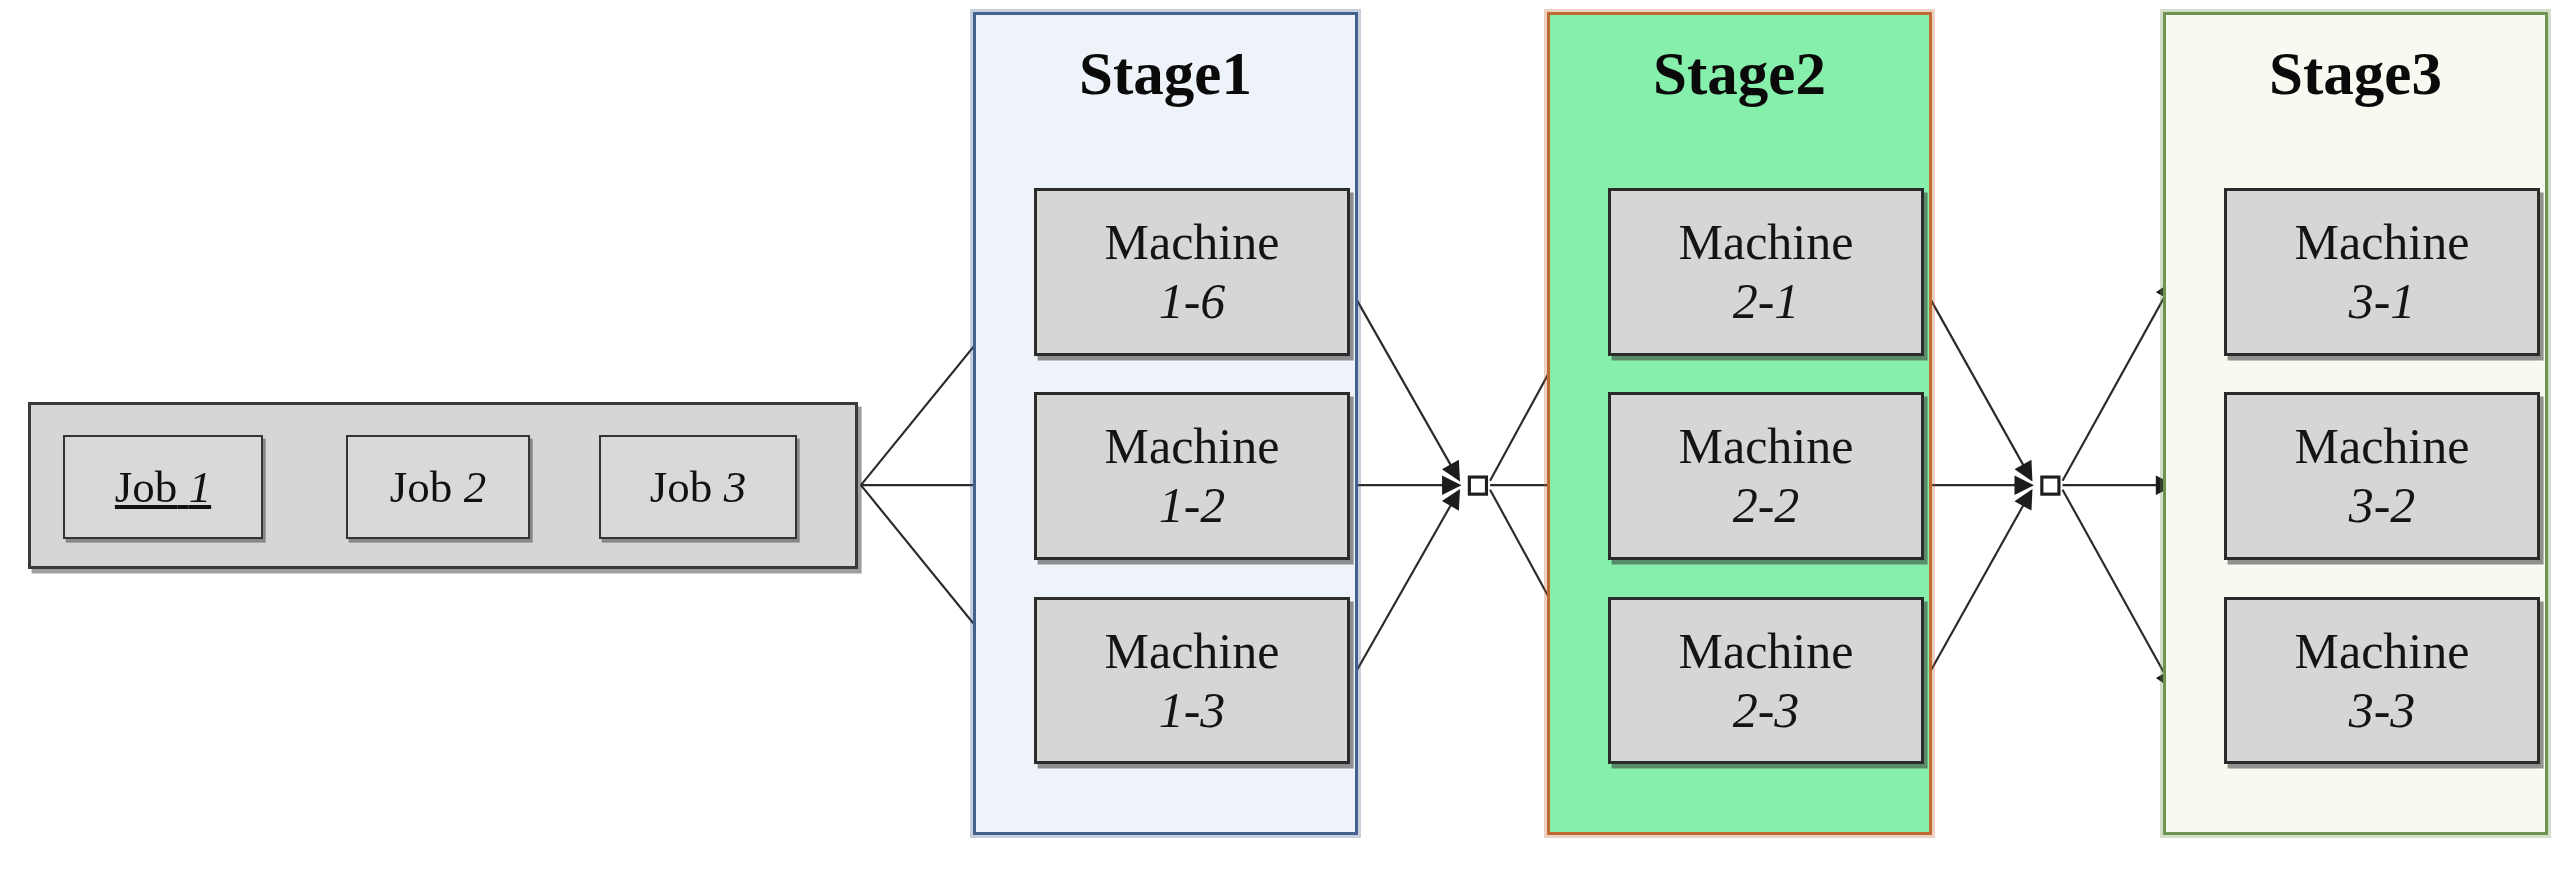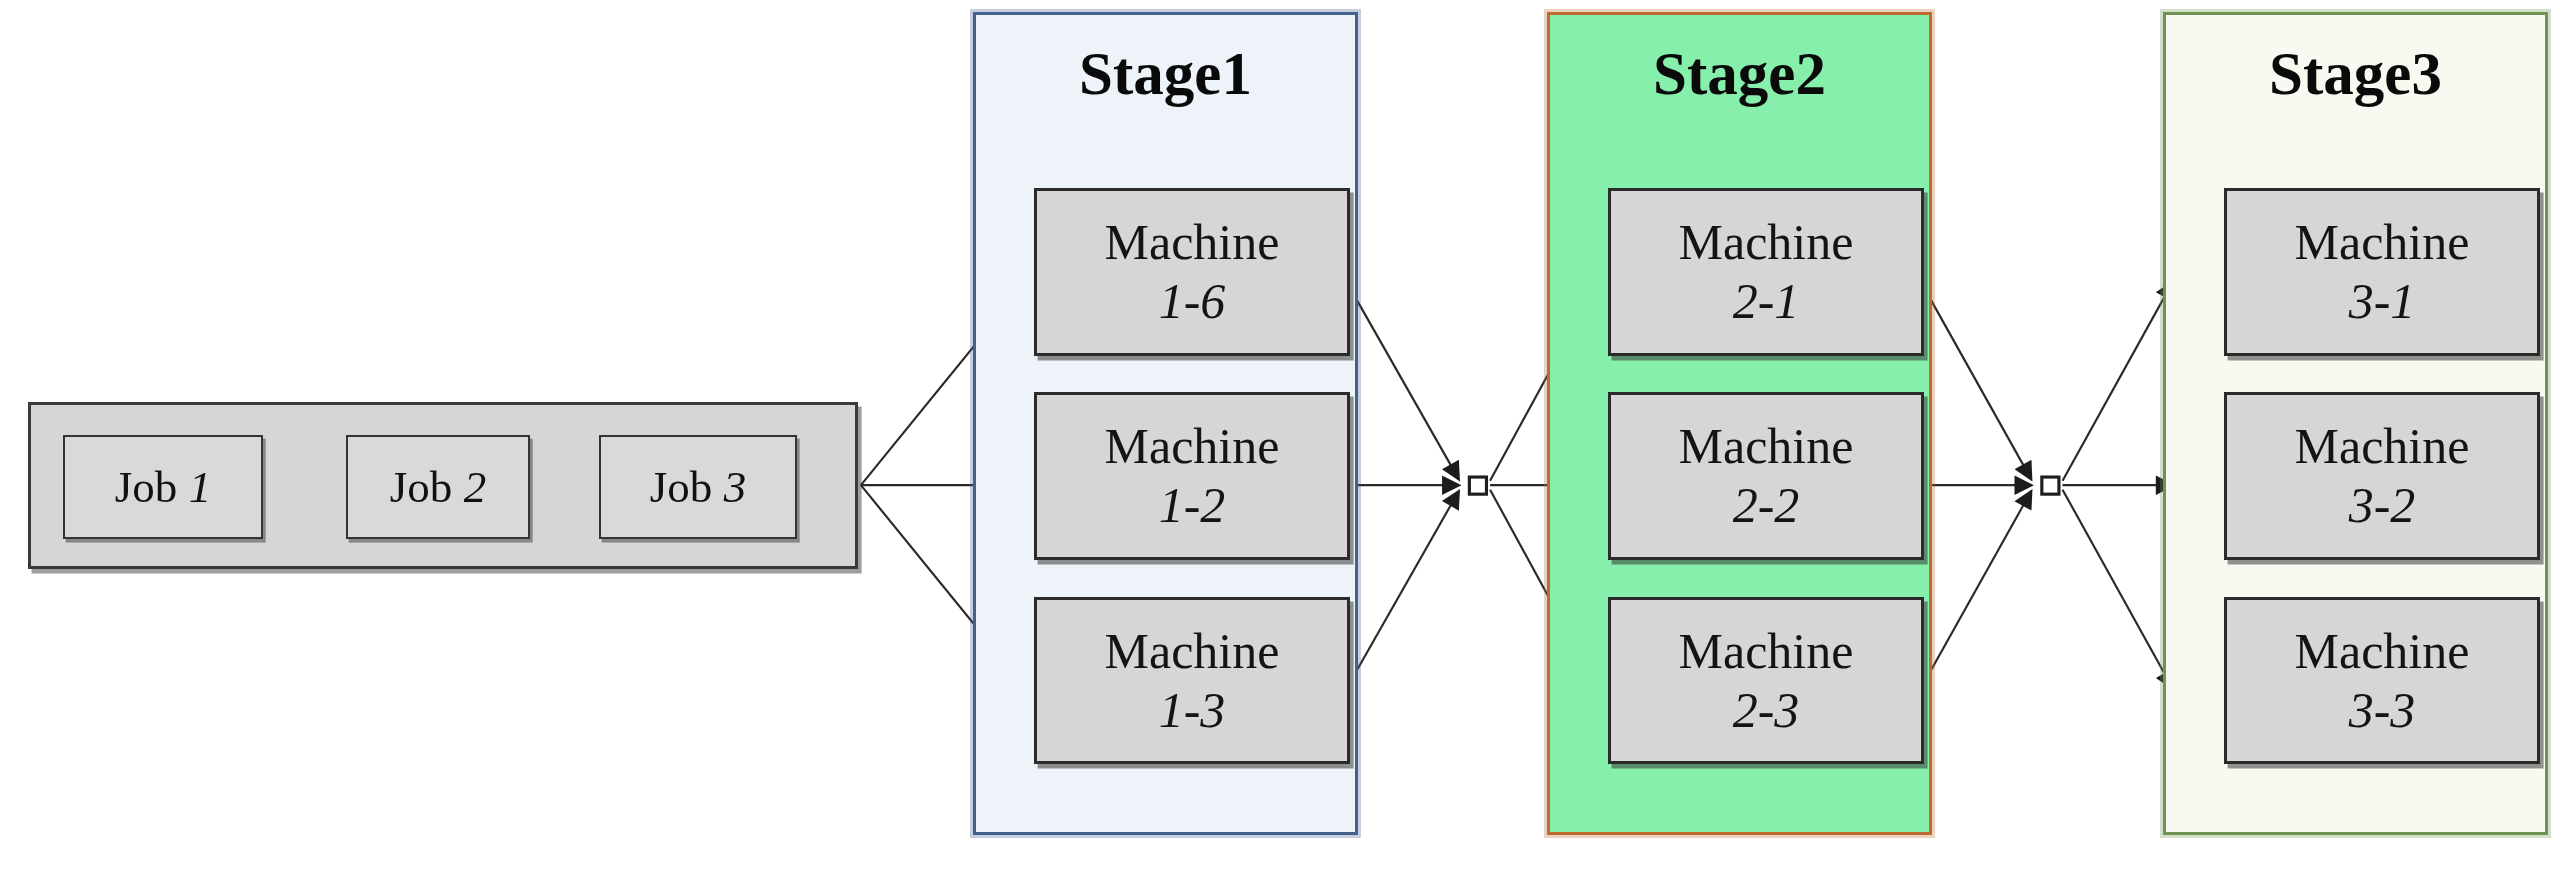--- a/index.html
+++ b/index.html
@@ -18,21 +18,21 @@
     background:#d6d6d6;border:3.6px solid #3a3a3a;box-sizing:border-box;
     box-shadow:3.6px 4.5px 0 rgba(40,40,40,0.45);
   }
   .job-box{
     position:absolute;top:30px;height:104px;
     background:#d9d9d9;border:2.7px solid #343434;box-sizing:border-box;
     box-shadow:2.7px 3.6px 0 rgba(40,40,40,0.45);
     display:flex;align-items:center;justify-content:center;
     font-size:45px;color:#111;white-space:pre;
   }
-  .job-box.j1{left:32px;width:200px;}
+  .job-box.j1{left:32px;width:200px;text-decoration:underline;}
   .job-box.j2{left:315px;width:184px;}
   .job-box.j3{left:568px;width:198px;}
 
   
   .stage{
     position:absolute;top:12px;height:823px;width:385px;
     border:3.6px solid;box-sizing:border-box;
     outline:3.6px solid;outline-offset:0px;
   }
   .stage.s0{left:973px;}

